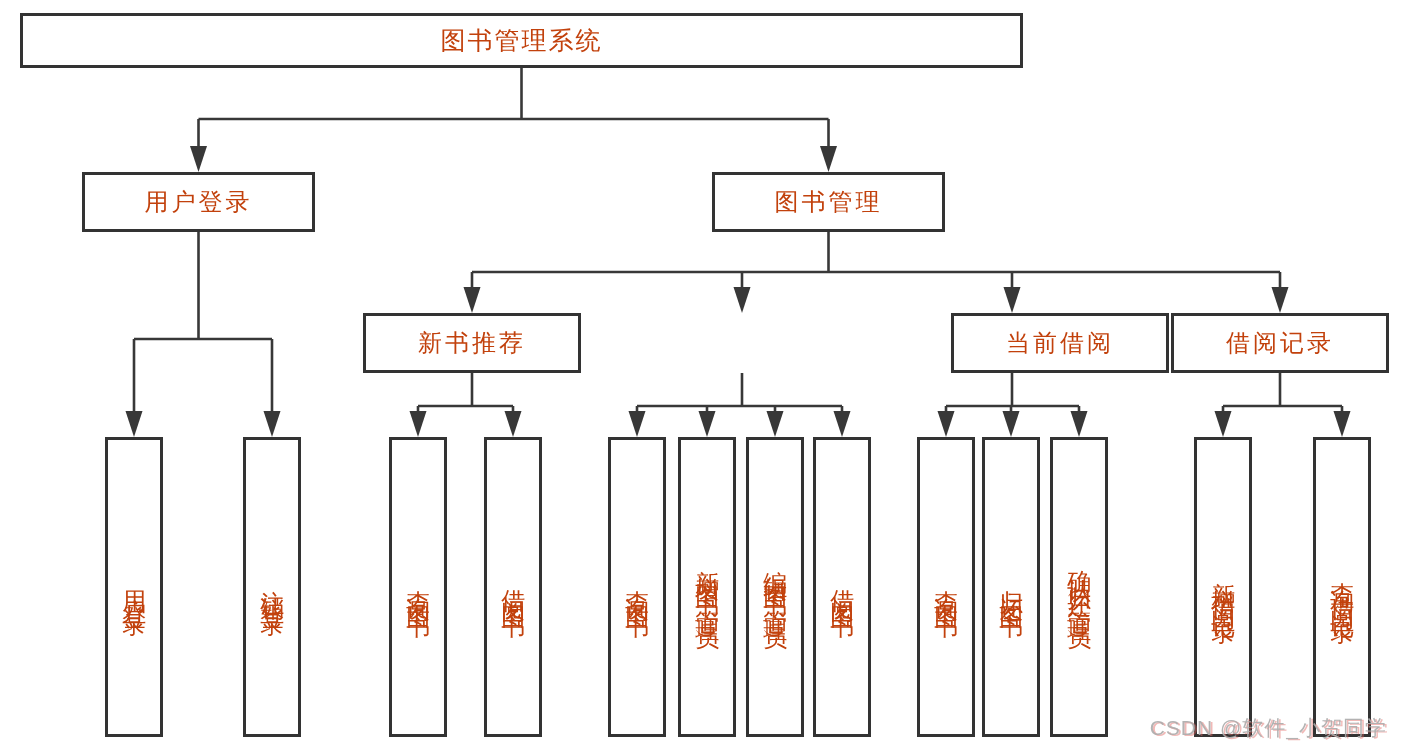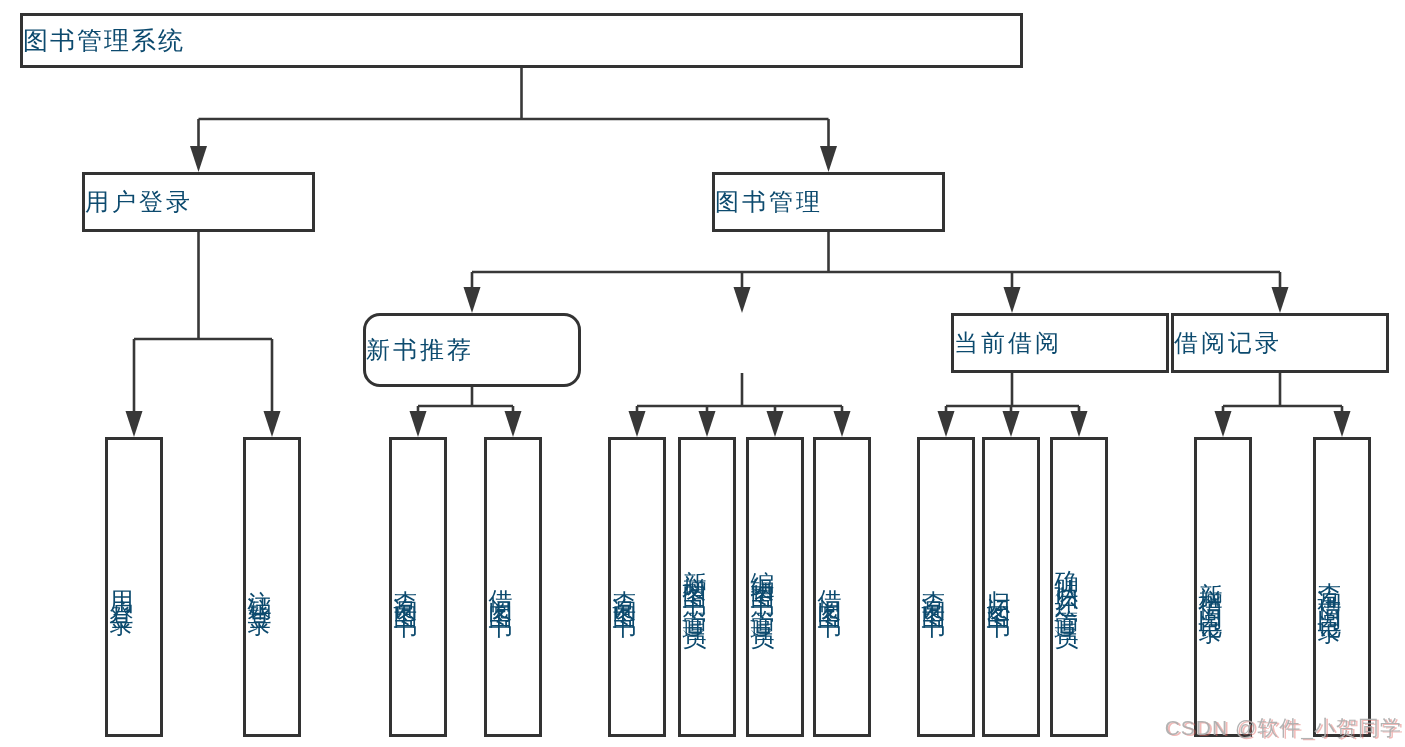--- a/index.html
+++ b/index.html
@@ -10,37 +10,37 @@
     font-family:"Liberation Sans","DejaVu Sans",sans-serif;
     overflow:hidden;
   }
   .connectors{position:absolute;left:0;top:0;z-index:1;}
   .node{
     position:absolute;
     box-sizing:border-box;
     background:#ffffff;
     border:3px solid #333333;
     z-index:2;
-    display:flex;align-items:center;justify-content:flex-start;
-    color:#0c4a6e;
+    display:flex;align-items:center;justify-content:center;
+    color:#c2410c;
   }
   .hbox{font-size:24px;letter-spacing:3px;white-space:nowrap;}
   .root{font-size:25px;letter-spacing:2px;}
   .vbox{width:58px;height:300px;}
   .vtext{
     writing-mode:vertical-rl;
     text-orientation:mixed;
     font-size:24px;
     letter-spacing:8px;
     line-height:1.1;
     white-space:nowrap;
   }
   .watermark{
     position:absolute;
-    right:3px;bottom:5px;
+    right:18px;bottom:5px;
     z-index:3;
     font-size:21px;
     letter-spacing:1px;
     color:rgba(173,173,173,0.92);
     text-shadow:2px 1px 0 rgba(224,100,95,0.45);
     white-space:nowrap;
   }
 </style>
 </head>
 <body>
@@ -106,21 +106,21 @@
     <span>图书管理系统</span>
   </div>
 
   <div class="node hbox" style="left:82px;top:172px;width:233px;height:60px;">
     <span>用户登录</span>
   </div>
   <div class="node hbox" style="left:712px;top:172px;width:233px;height:60px;">
     <span>图书管理</span>
   </div>
 
-  <div class="node hbox" style="left:363px;top:313px;width:218px;height:74px;border-radius:17px;">
+  <div class="node hbox" style="left:363px;top:313px;width:218px;height:60px;">
     <span>新书推荐</span>
   </div>
   <div class="node hbox" style="left:903px;top:313px;width:218px;height:60px;margin-left:48px;">
     <span>当前借阅</span>
   </div>
   <div class="node hbox" style="left:1171px;top:313px;width:218px;height:60px;">
     <span>借阅记录</span>
   </div>
 
   <div class="node vbox" style="left:105px;top:437px;">

